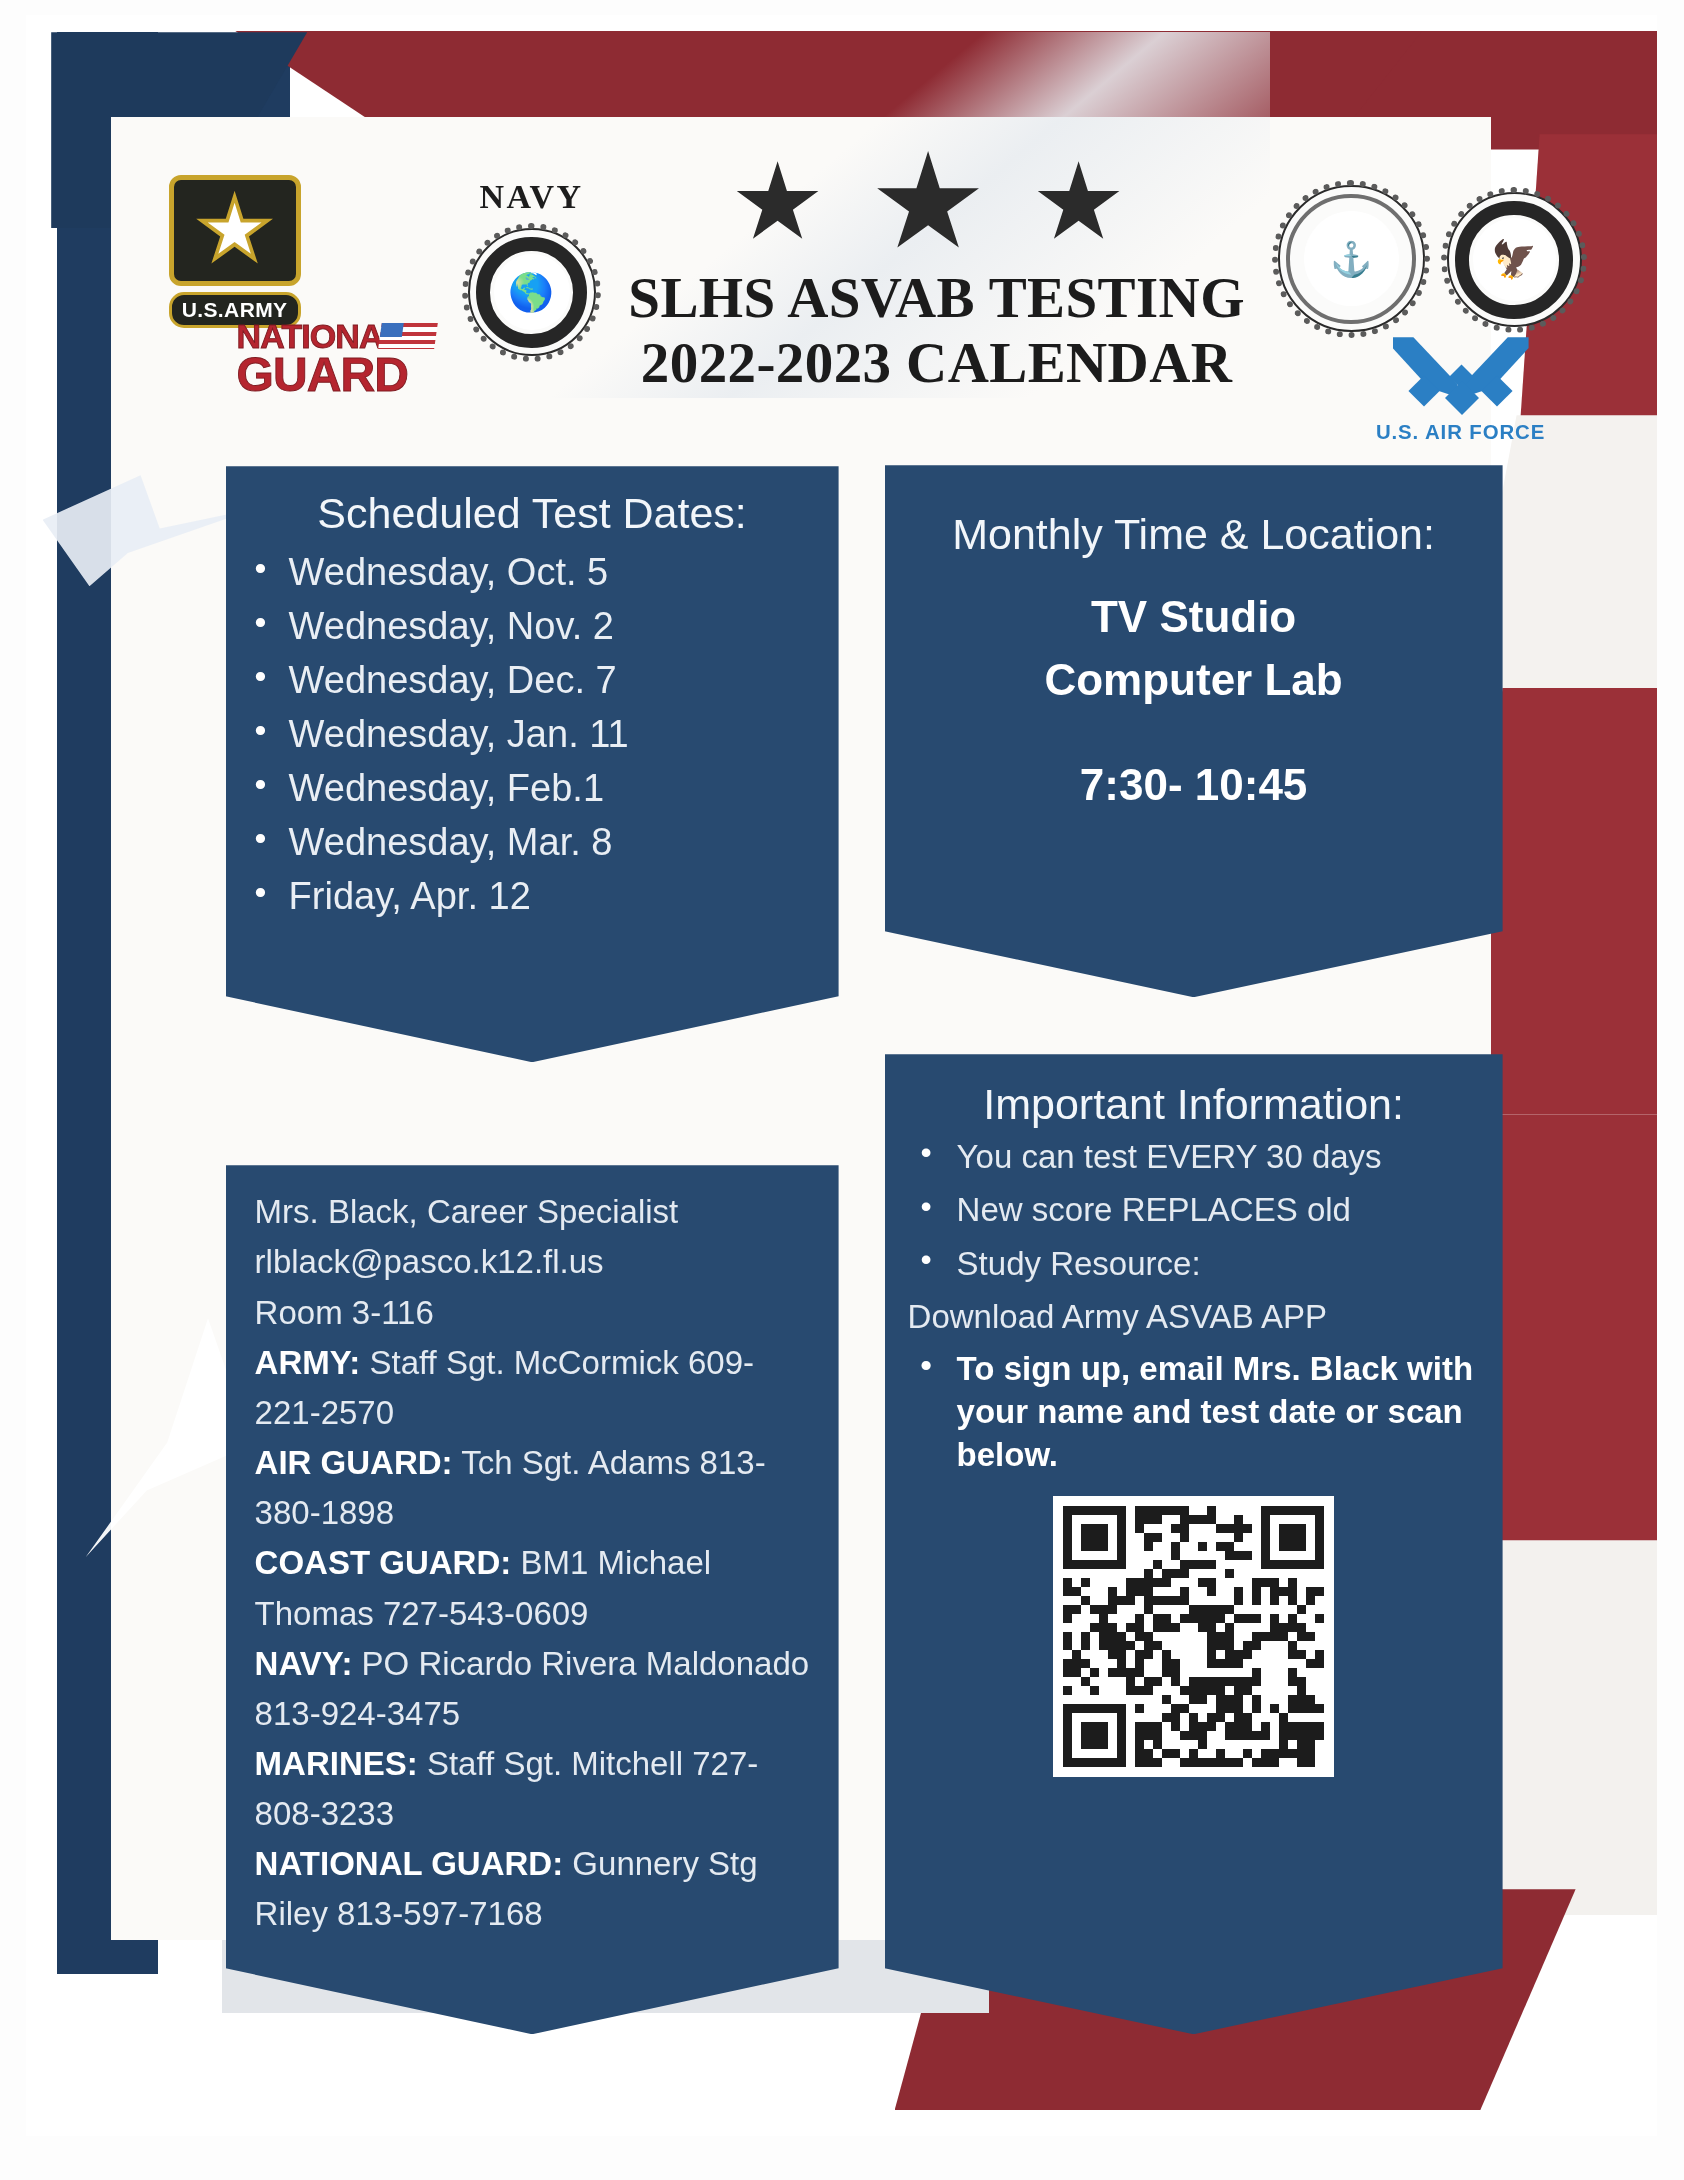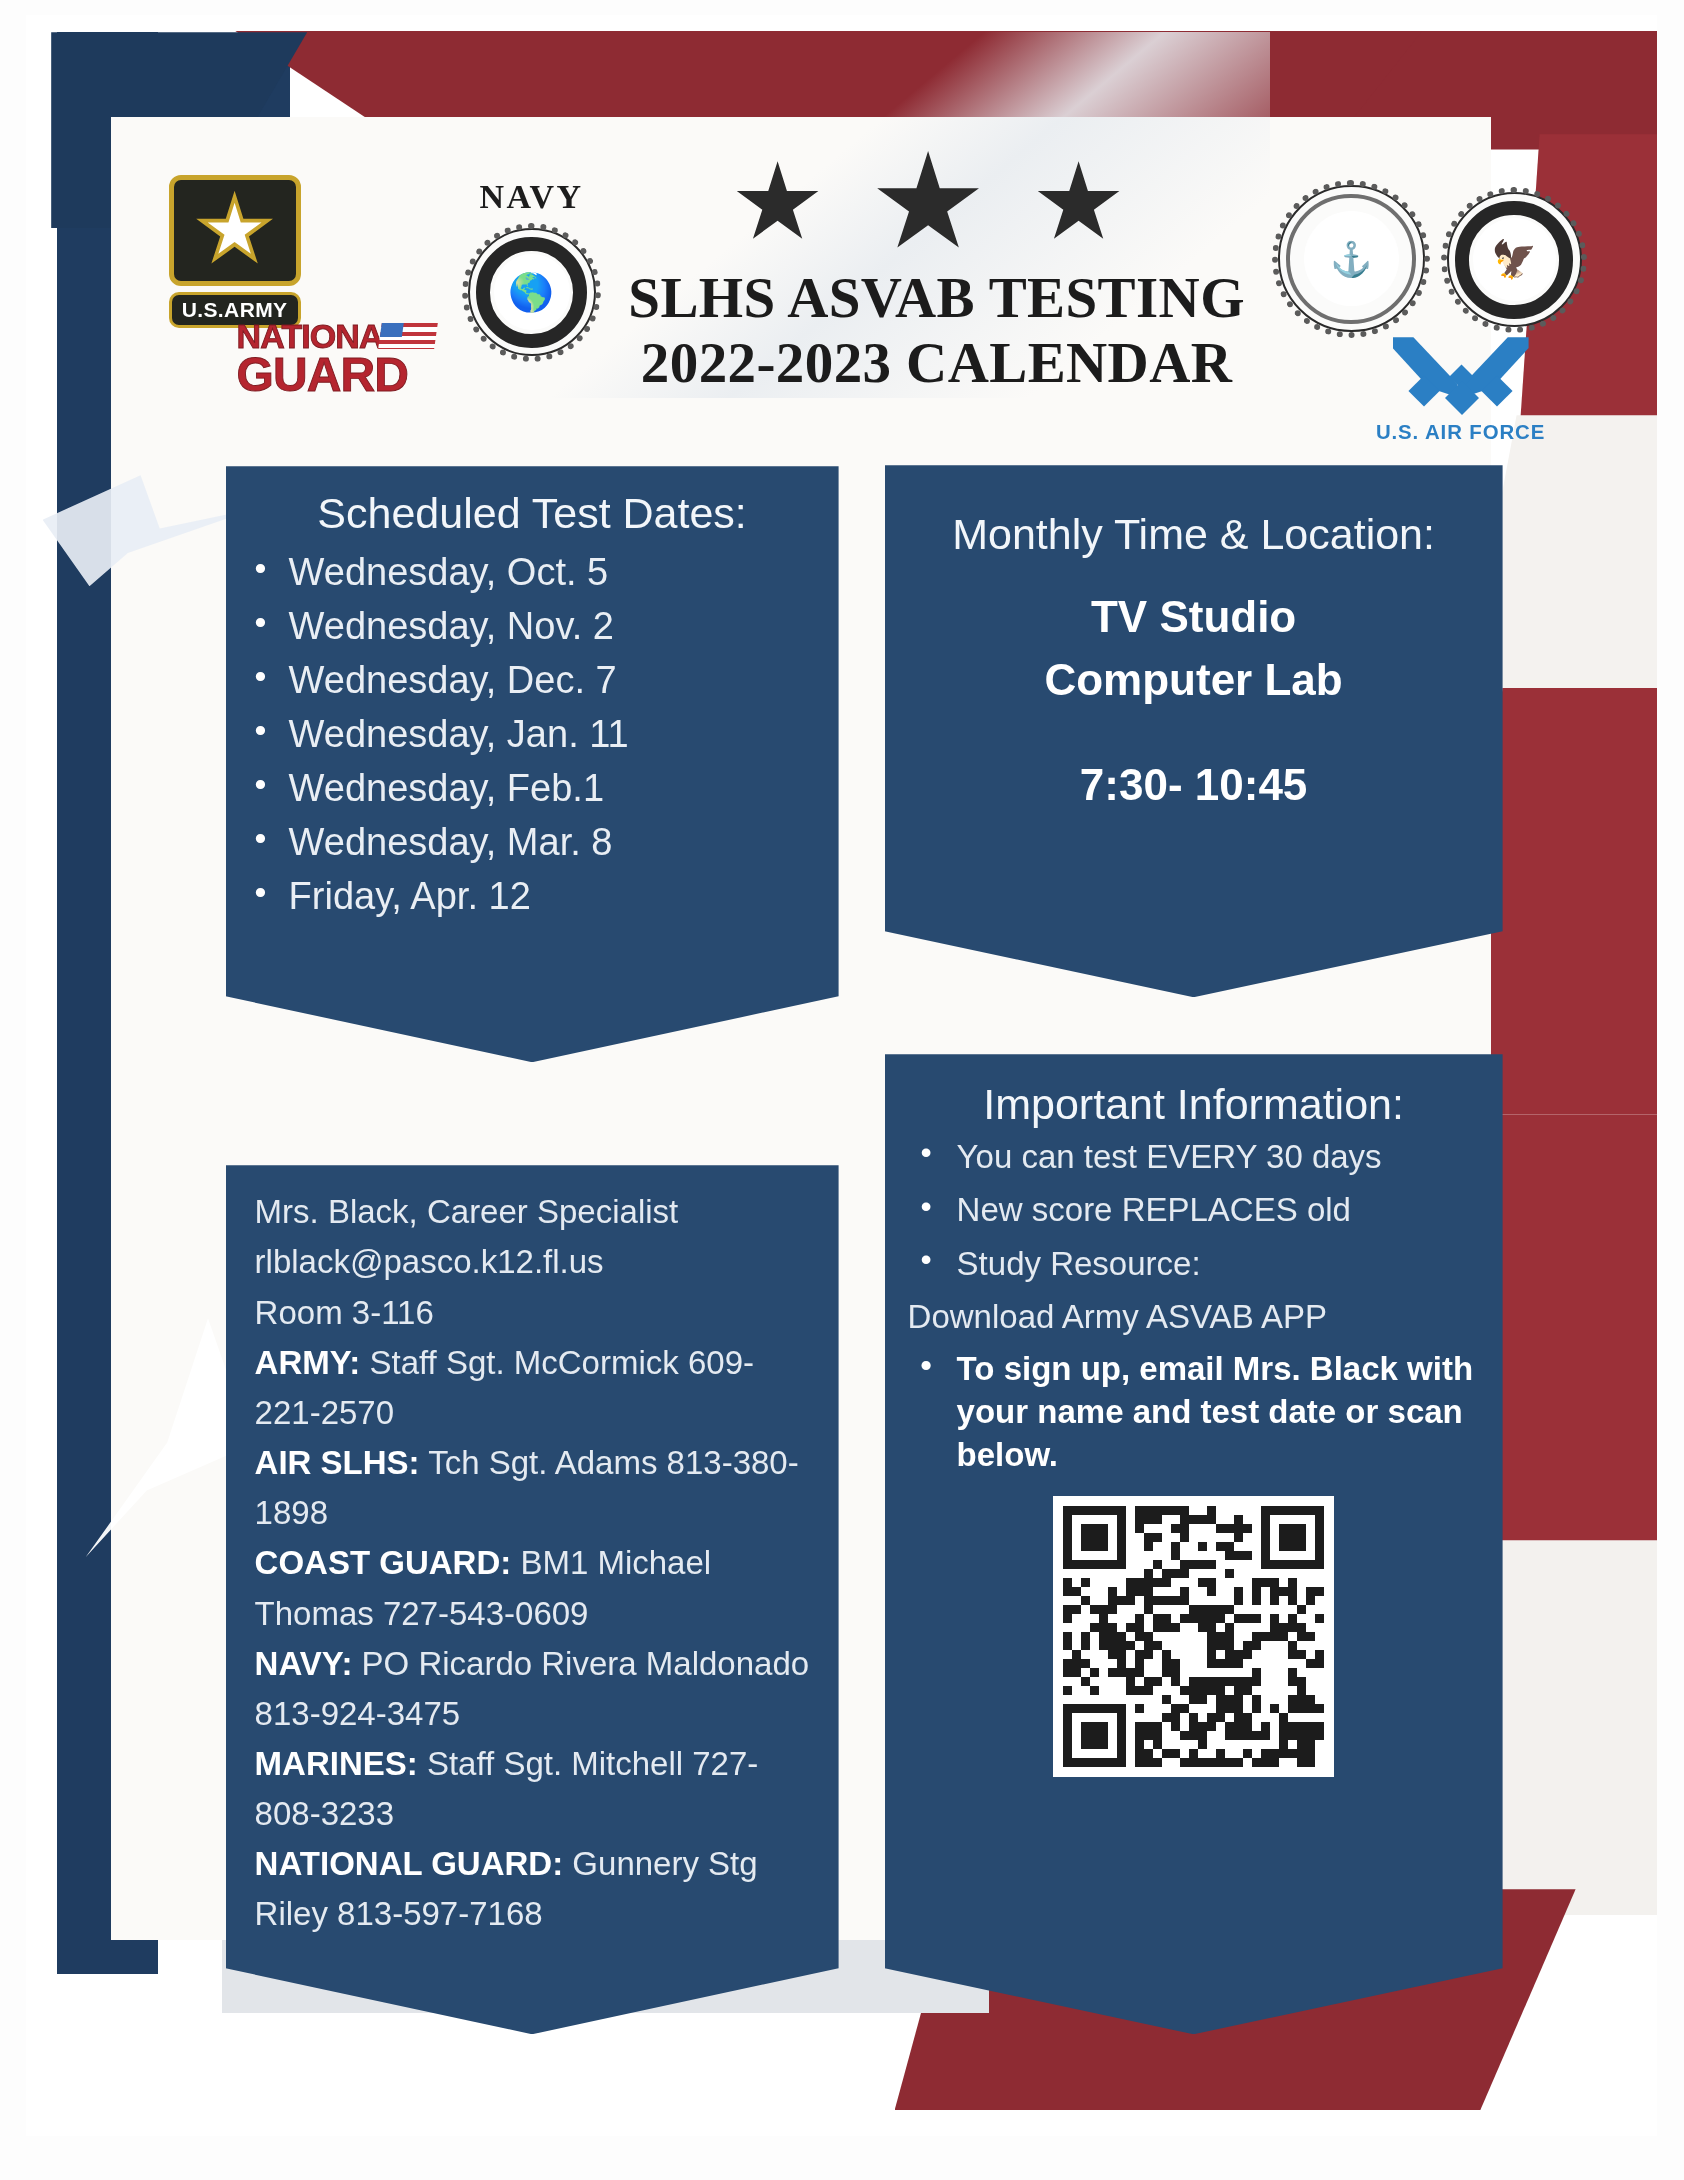--- a/index.html
+++ b/index.html
@@ -138,21 +138,21 @@
     width: 80px; height: 80px; background: #c8a42c;
     clip-path: polygon(50% 0%, 61% 35%, 98% 35%, 68% 57%, 79% 91%, 50% 70%, 21% 91%, 32% 57%, 2% 35%, 39% 35%);
     display: flex; align-items: center; justify-content: center;
   }
   .army-star-in {
     width: 56px; height: 56px; background: #ffffff;
     clip-path: polygon(50% 0%, 61% 35%, 98% 35%, 68% 57%, 79% 91%, 50% 70%, 21% 91%, 32% 57%, 2% 35%, 39% 35%);
   }
   .army-word {
     margin-top: 6px; width: 132px; height: 36px;
-    background: #23251f; border: 3.4px solid #c8a42c; border-radius: 10px;
+    background: #23251f; border: 3.4px solid #c8a42c; border-radius: 15px;
     color: #fff; font-weight: bold; font-size: 21px; letter-spacing: 0.4px;
     display: flex; align-items: center; justify-content: center;
     font-family: "Liberation Sans", sans-serif;
   }
 
   
   .ng-logo { position: absolute; left: 126px; top: 204px; width: 196px; text-align: left; }
   .ng-line1, .ng-line2 {
     color: #b5252f; font-weight: bold; font-family: "Liberation Sans", sans-serif;
     line-height: .92; letter-spacing: -0.9px; -webkit-text-stroke: 0.9px #7c1a20;
@@ -419,21 +419,21 @@
       </div>
       <div class="time-hours">7:30- 10:45</div>
     </div>
 
     <div class="pennant" id="panel-contact">
       <div class="contact-body">
         <div>Mrs. Black, Career Specialist</div>
         <div>rlblack@pasco.k12.fl.us</div>
         <div>Room 3-116</div>
         <div><b>ARMY:</b><span> Staff Sgt. McCormick 609-221-2570</span></div>
-        <div><b>AIR SLHS:</b><span> Tch Sgt. Adams 813-380-1898</span></div>
+        <div><b>AIR GUARD:</b><span> Tch Sgt. Adams 813-380-1898</span></div>
         <div><b>COAST GUARD:</b><span> BM1 Michael Thomas 727-543-0609</span></div>
         <div><b>NAVY:</b><span> PO Ricardo Rivera Maldonado 813-924-3475</span></div>
         <div><b>MARINES:</b><span> Staff Sgt. Mitchell 727-808-3233</span></div>
         <div><b>NATIONAL GUARD:</b><span> Gunnery Stg Riley  813-597-7168</span></div>
       </div>
     </div>
 
     <div class="pennant" id="panel-info">
       <div class="pen-title">Important Information:</div>
       <ul class="info-list">

